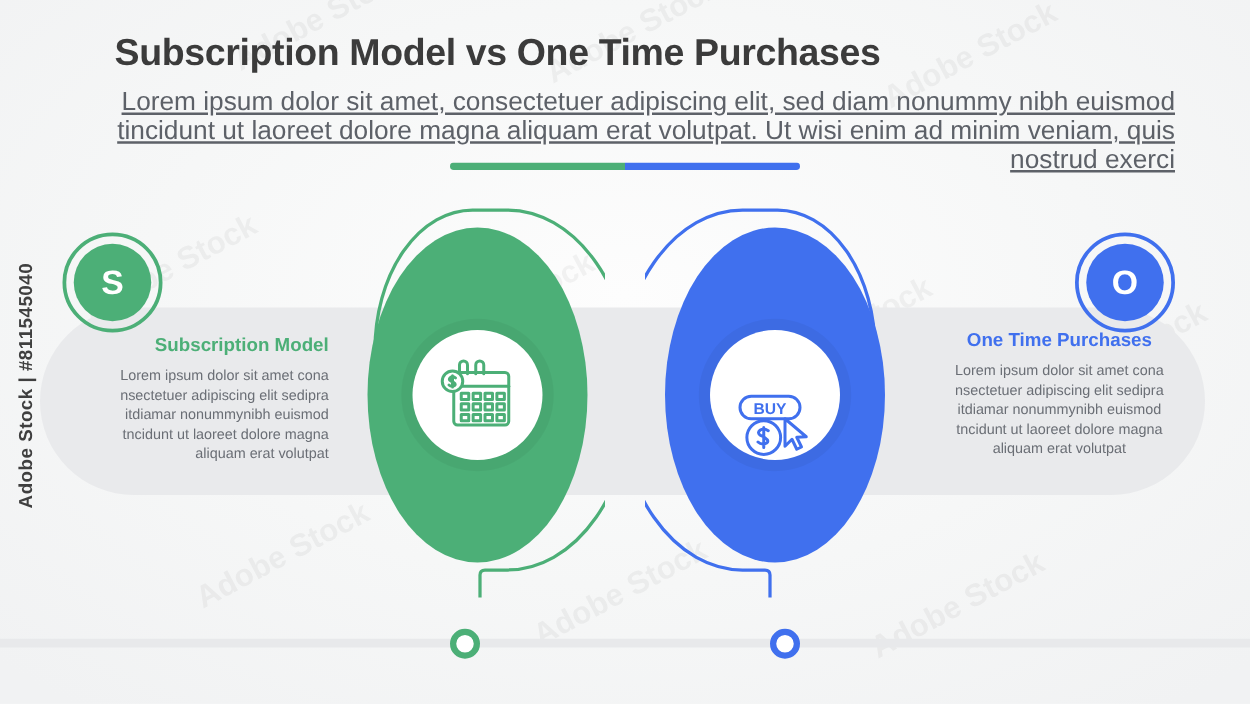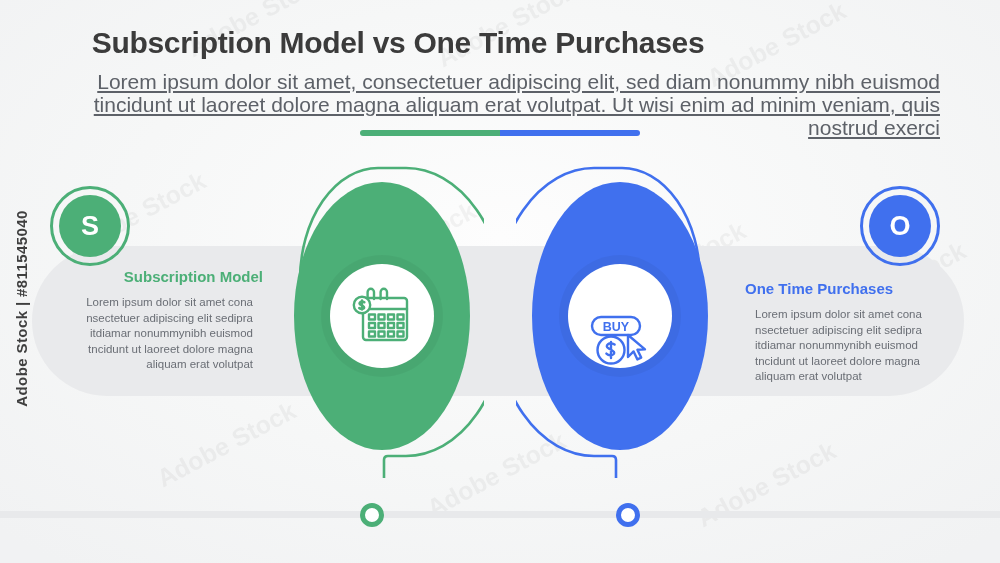--- a/index.html
+++ b/index.html
@@ -89,30 +89,30 @@
     line-height: 1;
   }
   .badge.left  { left: 50px;  top: 186px; border: 3px solid #4CAF77; }
   .badge.left .inner  { background: #4CAF77; }
   .badge.right { left: 860px; top: 186px; border: 3px solid #4070EE; }
   .badge.right .inner { background: #4070EE; }
 
   
   .col { position: absolute; width: 205px; }
   .col.left  { left: 58px;  top: 268px; text-align: right; }
-  .col.right { left: 745px; top: 280px; text-align: left; }
+  .col.right { left: 745px; top: 264px; text-align: center; }
   .col h3 {
     margin: 0 0 9px 0;
     font-size: 15px;
     font-weight: bold;
   }
   .col.left h3  { color: #4CAF77; }
   .col.right h3 { color: #4070EE; }
   .col p {
-    margin: 10px;
+    margin: 0;
     font-size: 11.5px;
     line-height: 15.5px;
     color: #6a6e75;
   }
 
   
   .capsule-group { position: absolute; top: 160px; }
   .capsule-group.green { left: 288px; }
   .capsule-group.blue  { left: 516px; }
 

